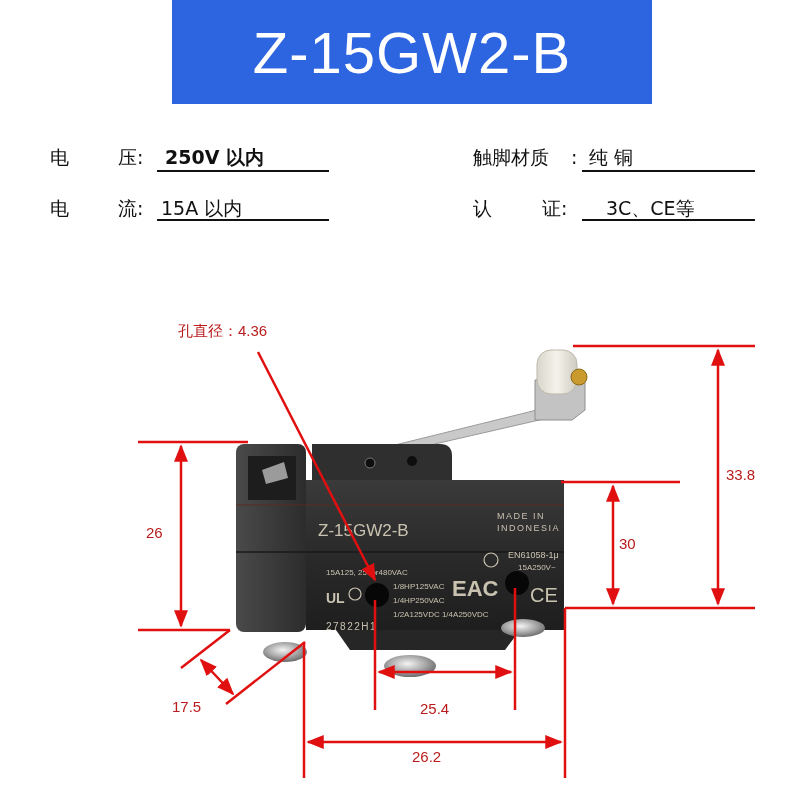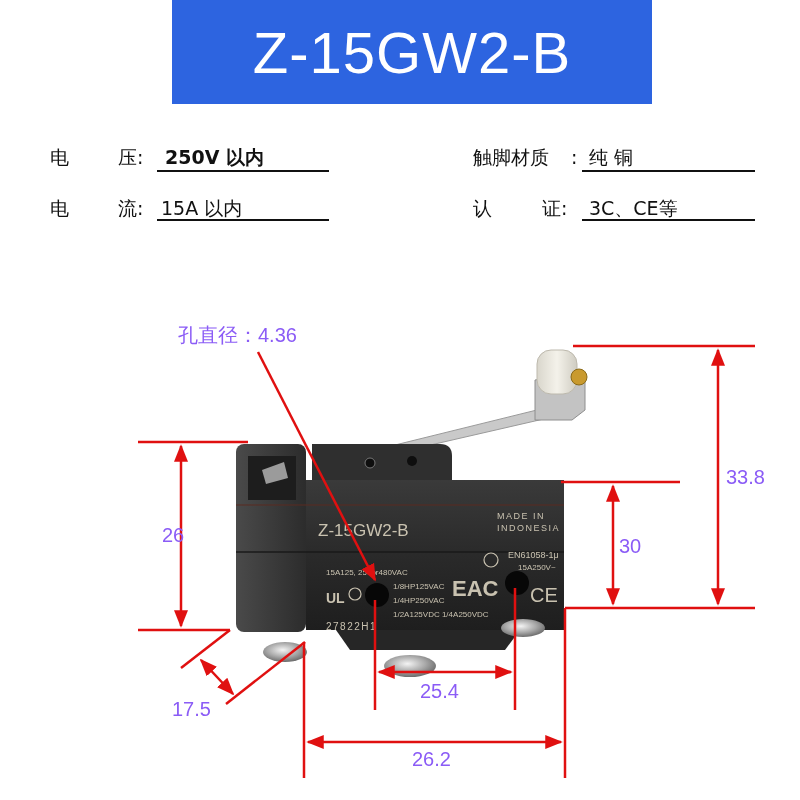--- a/index.html
+++ b/index.html
@@ -9,21 +9,21 @@
     .banner { position: absolute; left: 172px; top: 0; width: 480px; height: 104px;
               background: #2d64e0; display: flex; align-items: center; justify-content: center; }
     .banner-title { color: #ffffff; font-size: 58px; font-family: "Liberation Sans", "DejaVu Sans", sans-serif;
                     letter-spacing: 1px; }
 
     .spec { position: absolute; font-size: 19px; line-height: 24px; }
     .spec .lbl { position: absolute; top: 0; white-space: nowrap; }
     .spec .val { position: absolute; top: 0; white-space: nowrap; padding-left: 6px; }
     .spec .uline { position: absolute; height: 2px; background: #111; }
 
-    .dim-text { position: absolute; font-size: 20px; color: #8b5cf6; white-space: nowrap;
+    .dim-text { position: absolute; font-size: 15px; color: #b91c1c; white-space: nowrap;
                 font-family: "Liberation Sans", "DejaVu Sans", sans-serif; }
 
     svg.drawing { position: absolute; left: 0; top: 0; }
   </style>
 </head>
 <body>
 
 <div class="banner">
   <span class="banner-title">Z-15GW2-B</span>
 </div>
@@ -45,21 +45,21 @@
 <div class="spec" style="left:0;top:145px;width:800px;height:30px;">
   <span class="lbl" style="left:473px;">触脚材质</span>
   <span class="lbl" style="left:571px;">:</span>
   <span class="val" style="left:583px;">纯 铜</span>
   <div class="uline" style="left:582px;top:25px;width:173px;"></div>
 </div>
 
 <div class="spec" style="left:0;top:196px;width:800px;height:30px;">
   <span class="lbl" style="left:473px;">认</span>
   <span class="lbl" style="left:542px;">证:</span>
-  <span class="val" style="left:583px;">3C、CE等</span>
+  <span class="val" style="left:600px;">3C、CE等</span>
   <div class="uline" style="left:582px;top:23px;width:173px;"></div>
 </div>
 
 <svg class="drawing" width="800" height="800" viewBox="0 0 800 800">
   <defs>
     <linearGradient id="bodyGrad" x1="0" y1="0" x2="0" y2="1">
       <stop offset="0" stop-color="#3a3a3a"></stop>
       <stop offset="0.5" stop-color="#2a2a2a"></stop>
       <stop offset="1" stop-color="#1e1e1e"></stop>
     </linearGradient>
@@ -158,18 +158,18 @@
 
     <line x1="561" y1="482" x2="680" y2="482"></line>
     <line x1="613" y1="486" x2="613" y2="604" marker-start="url(#arrow)" marker-end="url(#arrow)"></line>
 
     <line x1="573" y1="346" x2="755" y2="346"></line>
     <line x1="718" y1="350" x2="718" y2="604" marker-start="url(#arrow)" marker-end="url(#arrow)"></line>
   </g>
 </svg>
 
 <div class="dim-text" style="left:178px;top:322px;">孔直径：4.36</div>
-<div class="dim-text" style="left:146px;top:524px;margin-left:16px;">26</div>
+<div class="dim-text" style="left:146px;top:524px;">26</div>
 <div class="dim-text" style="left:172px;top:682px;margin-top:16px;">17.5</div>
-<div class="dim-text" style="left:420px;top:680px;">25.4</div>
+<div class="dim-text" style="left:420px;top:700px;">25.4</div>
 <div class="dim-text" style="left:412px;top:748px;">26.2</div>
 <div class="dim-text" style="left:619px;top:535px;">30</div>
 <div class="dim-text" style="left:726px;top:466px;">33.8</div>
 
 </body></html>

